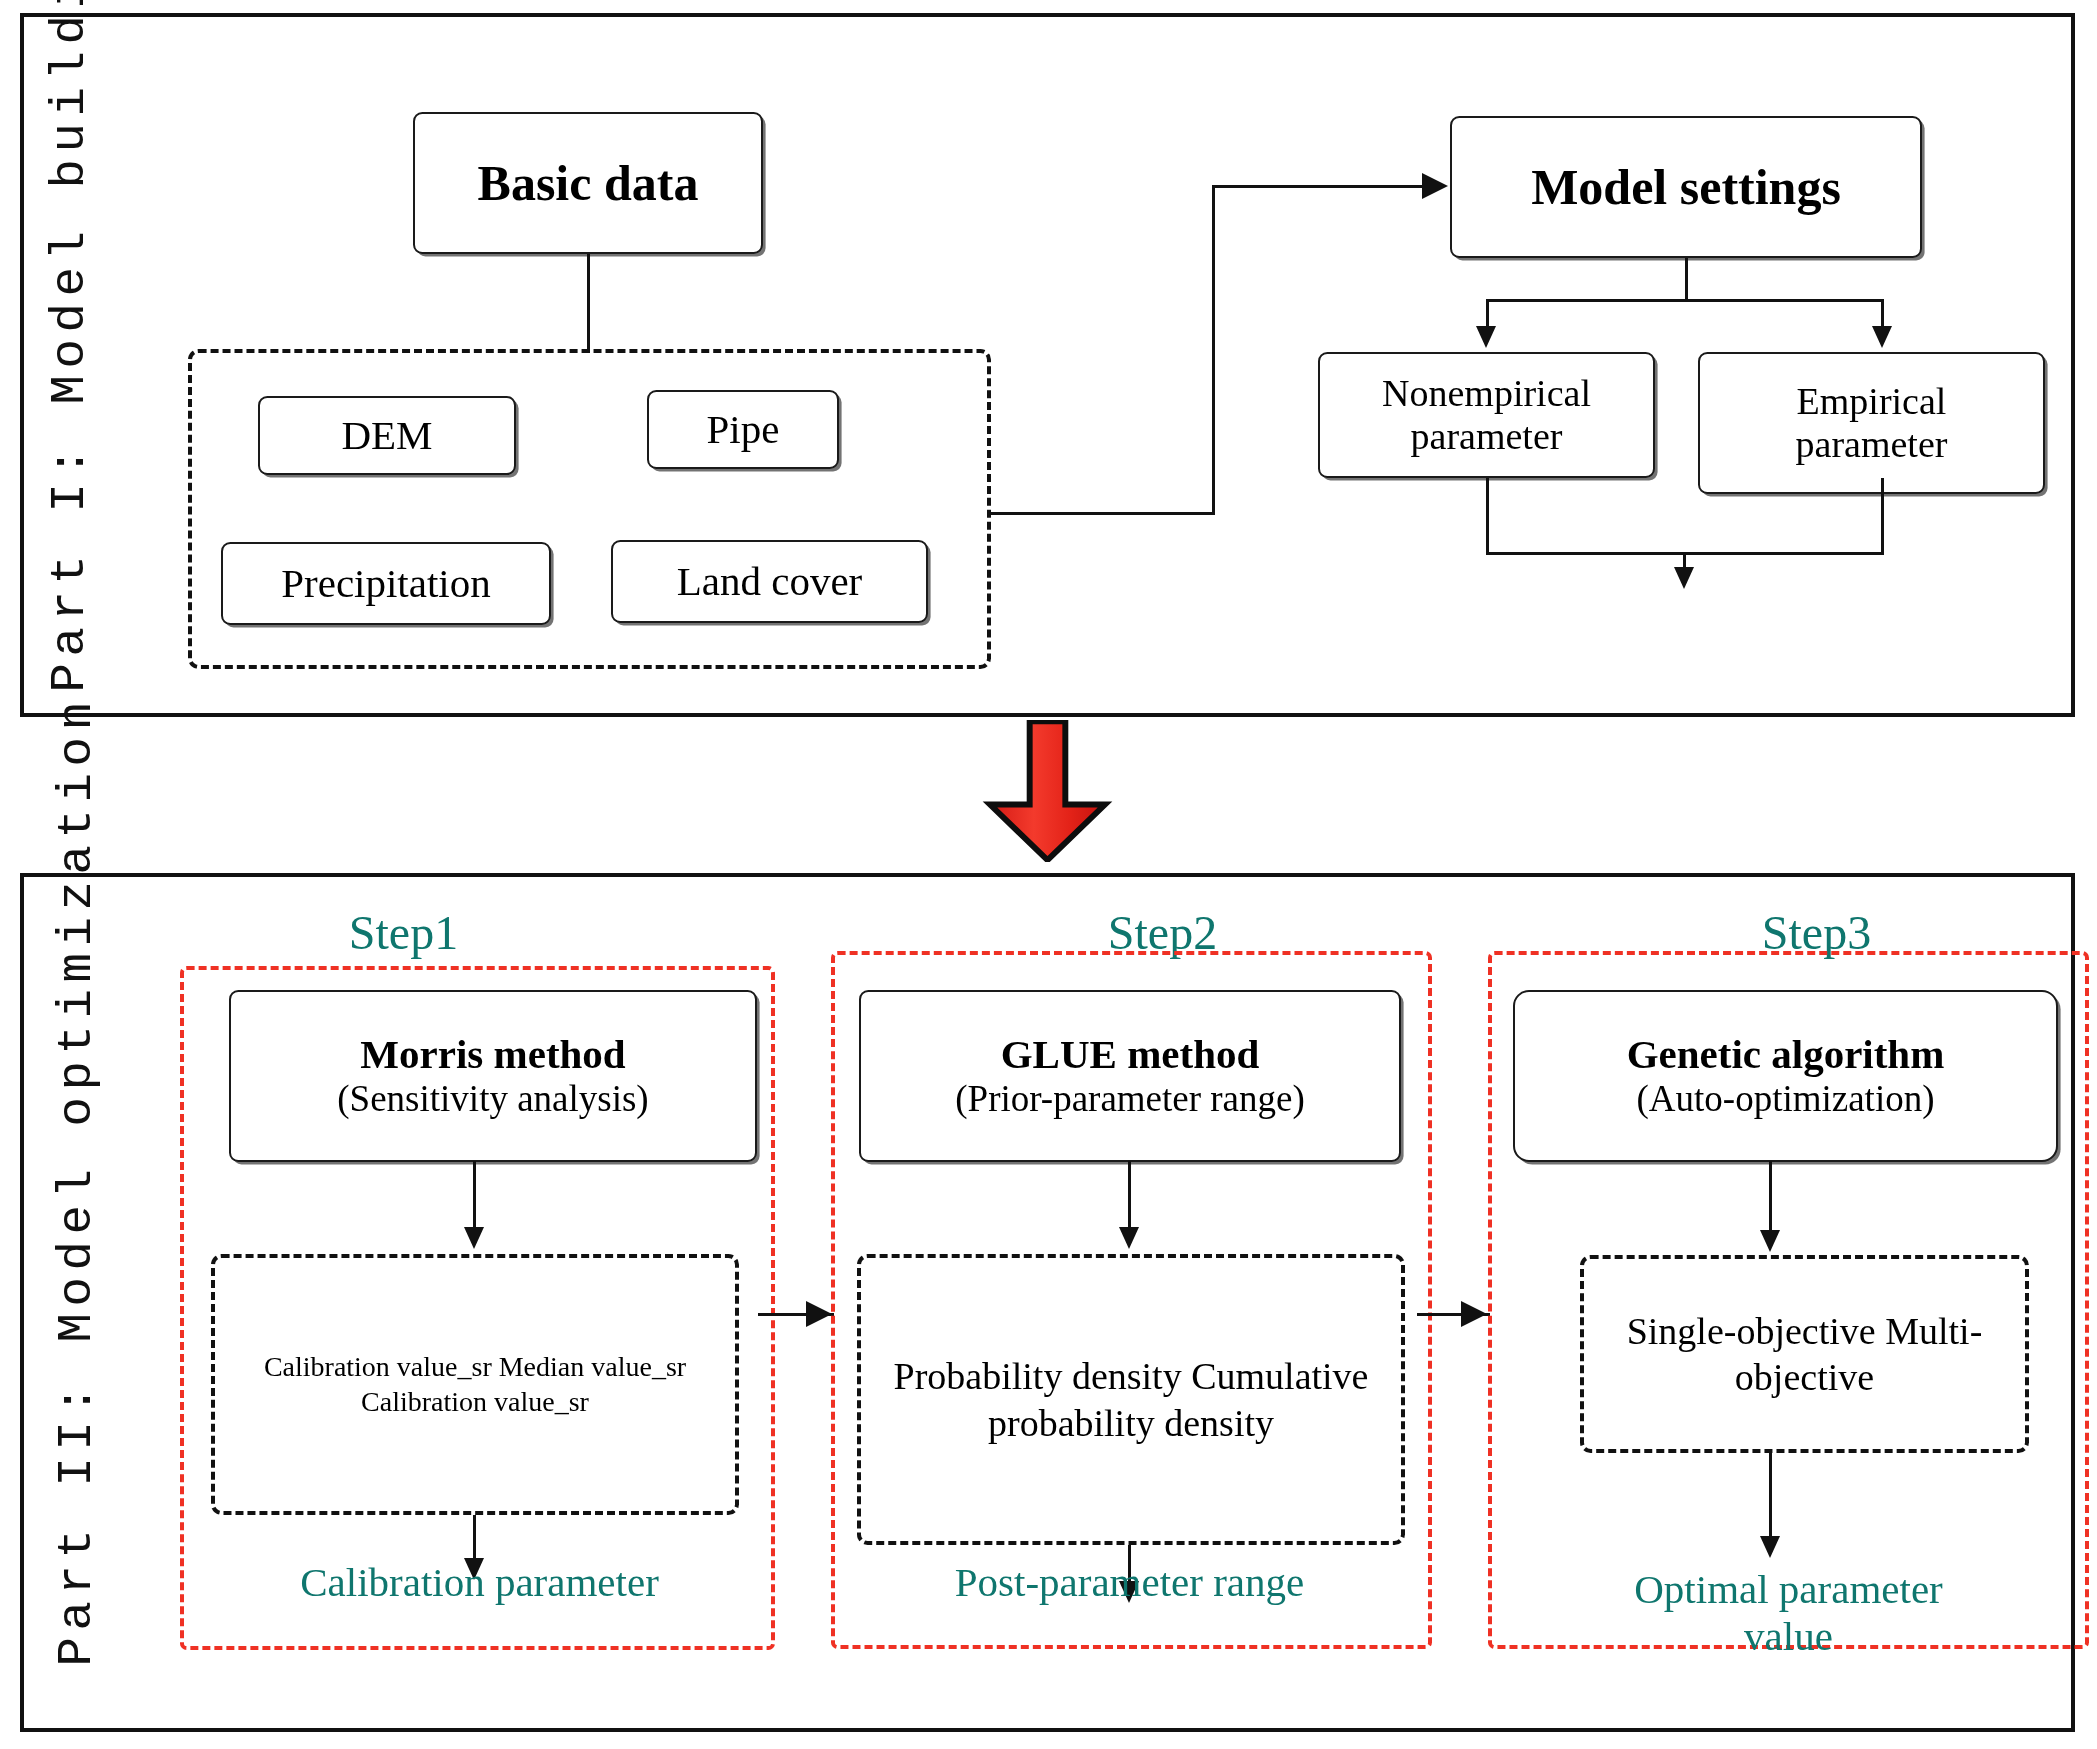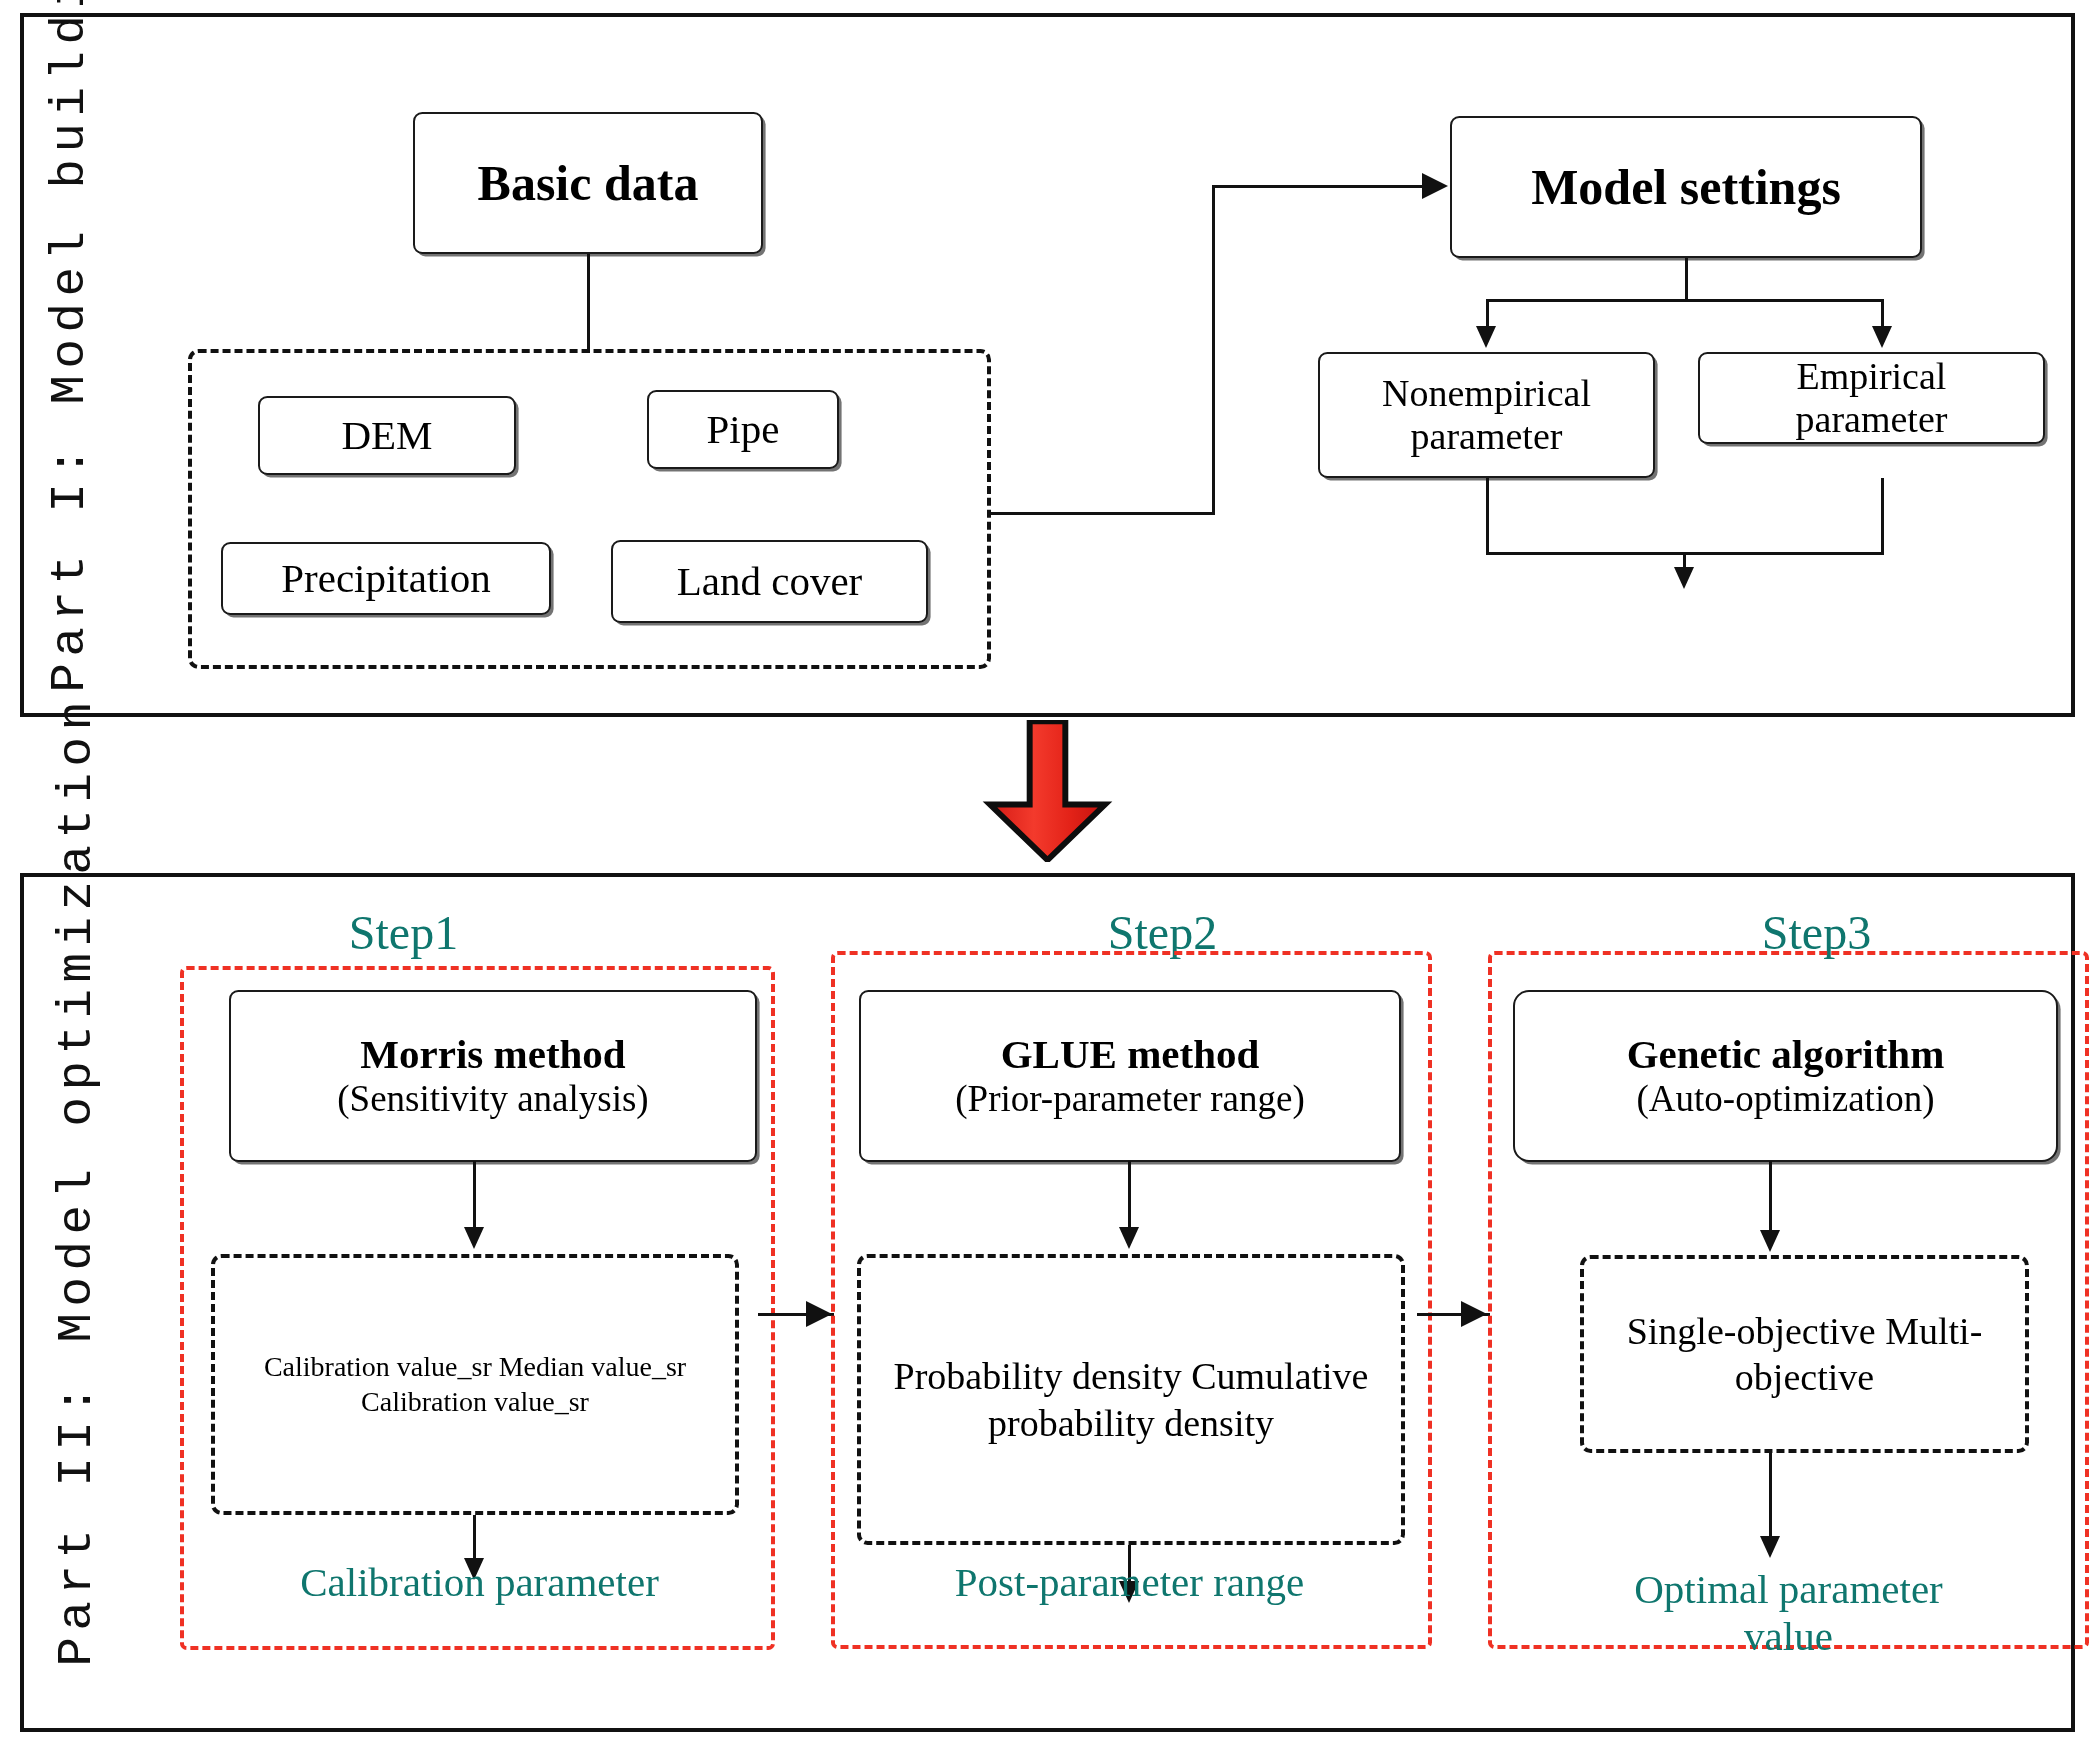--- a/index.html
+++ b/index.html
@@ -74,21 +74,21 @@
   <div class="ln-v" style="left:587px;top:254px;height:99px;"></div>
 
   <div class="dashbox" style="left:188px;top:349px;width:803px;height:320px;"></div>
 
   <div class="node" style="left:258px;top:396px;width:258px;height:79px;font-size:41px;">
     <span class="l1">DEM</span>
   </div>
   <div class="node" style="left:647px;top:390px;width:192px;height:79px;font-size:41px;">
     <span class="l1">Pipe</span>
   </div>
-  <div class="node" style="left:221px;top:542px;width:330px;height:73px;font-size:41px;">
+  <div class="node" style="left:221px;top:542px;width:330px;height:83px;font-size:41px;">
     <span class="l1">Precipitation</span>
   </div>
   <div class="node" style="left:611px;top:540px;width:317px;height:83px;font-size:41px;">
     <span class="l1">Land cover</span>
   </div>
 
   <div class="ln-h" style="left:990px;top:512px;width:225px;"></div>
   <div class="ln-v" style="left:1212px;top:185px;height:328px;"></div>
   <div class="ln-h" style="left:1212px;top:185px;width:215px;"></div>
   <div class="arrow-r" style="left:1422px;top:173px;"></div>
@@ -101,21 +101,21 @@
   <div class="ln-h" style="left:1486px;top:299px;width:398px;"></div>
   <div class="ln-v" style="left:1486px;top:299px;height:30px;"></div>
   <div class="arrow-d" style="left:1476px;top:326px;"></div>
   <div class="ln-v" style="left:1881px;top:299px;height:30px;"></div>
   <div class="arrow-d" style="left:1872px;top:326px;"></div>
 
   <div class="node" style="left:1318px;top:352px;width:337px;height:126px;font-size:38px;">
     <span class="l1">Nonempirical</span>
     <span class="l2">parameter</span>
   </div>
-  <div class="node" style="left:1698px;top:352px;width:347px;height:92px;font-size:38px;">
+  <div class="node" style="left:1698px;top:352px;width:347px;height:142px;font-size:38px;">
     <span class="l1">Empirical</span>
     <span class="l2">parameter</span>
   </div>
 
   <div class="ln-v" style="left:1486px;top:478px;height:76px;"></div>
   <div class="ln-v" style="left:1881px;top:478px;height:76px;"></div>
   <div class="ln-h" style="left:1486px;top:552px;width:398px;"></div>
   <div class="ln-v" style="left:1683px;top:552px;height:18.5px;"></div>
   <div class="arrow-d" style="left:1674px;top:567px;"></div>
 

